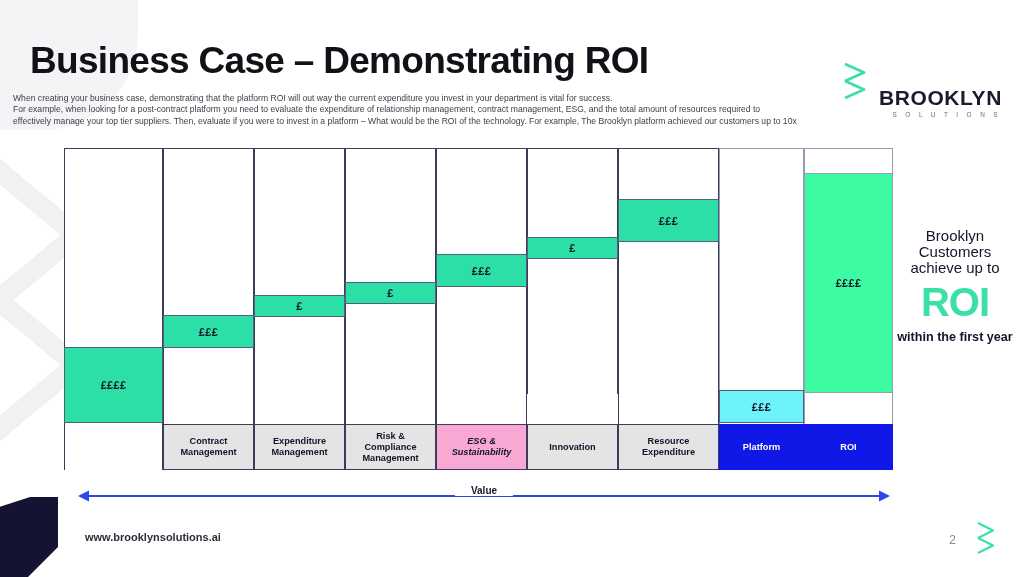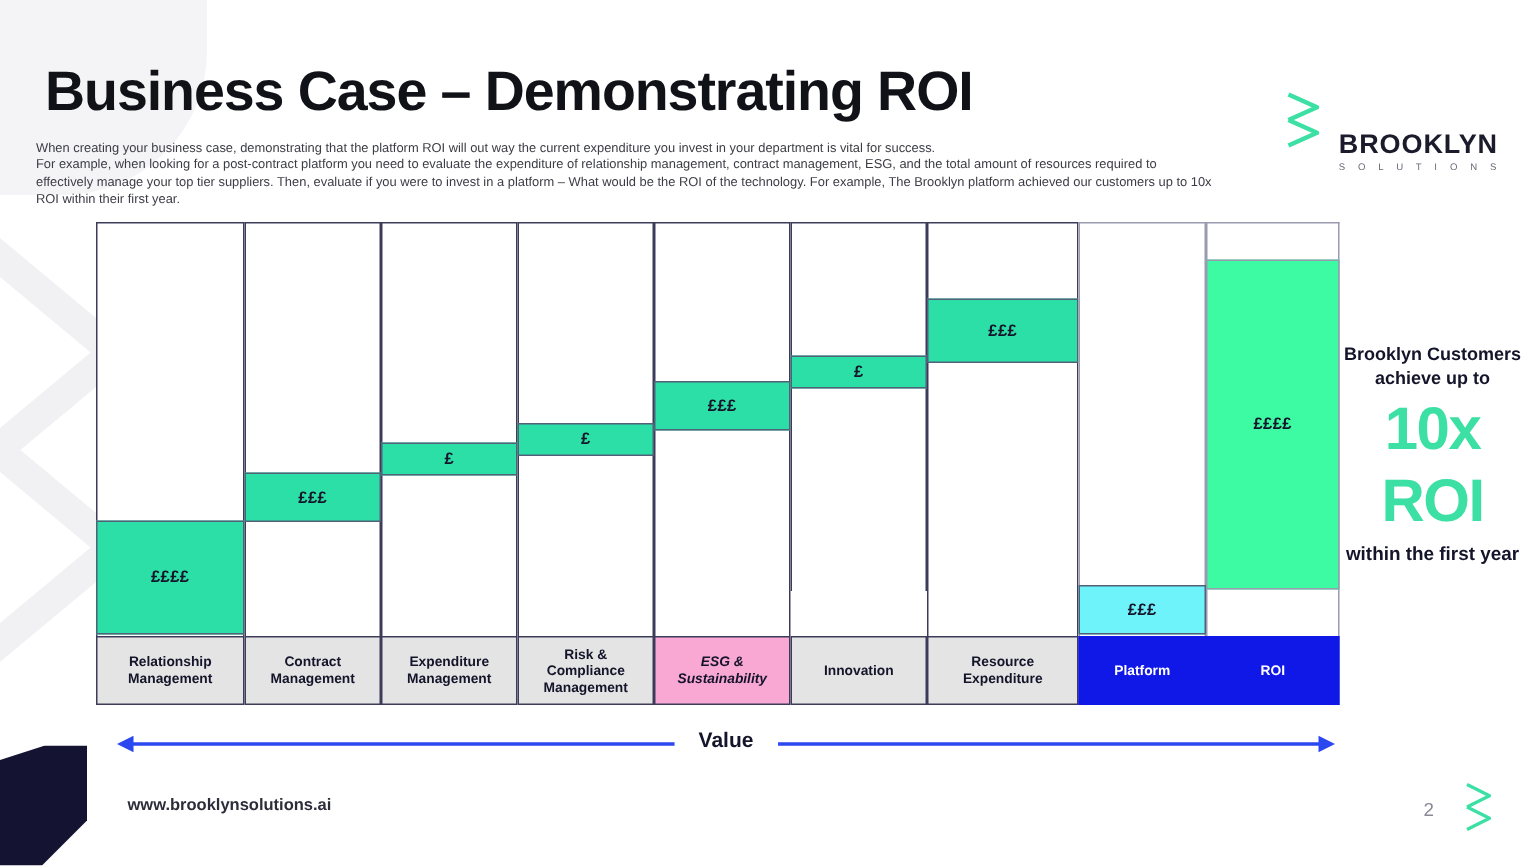--- a/index.html
+++ b/index.html
@@ -26,31 +26,31 @@
   .wm-big svg { display:block; }
 
   
   .title {
     position: absolute; left: 30px; top: 40px;
     font-size: 37px; font-weight: bold; letter-spacing: -0.7px;
     color: #111118; white-space: nowrap;
     font-family: "Liberation Sans", sans-serif;
   }
   .body-copy {
-    position: absolute; left: 24px; top: 93px; width: 975px;
+    position: absolute; left: 13px; top: 93px; width: 975px;
     font-size: 8.6px; line-height: 11.4px; color: #3c3c46;
   }
   .body-copy p { margin: 0; }
 
   
   .brand { position: absolute; right: 22px; top: 44px; display: flex; align-items: center; gap: 9px; }
   .brand-mark { width: 30px; height: 40px; }
   .brand-text { display: flex; flex-direction: column; line-height: 1; }
   .brand-name {
-    font-size: 18px; font-weight: bold; color: #1b1b2b;
+    font-size: 21px; font-weight: bold; color: #1b1b2b;
     letter-spacing: 0.6px;
     margin-top: 43px;
   }
   .brand-sub {
     font-size: 6.4px; color: #6a6a7a; letter-spacing: 3.4px;
     margin-top: 4px; text-align: right; padding-right: 1px;
   }
 
   
   .chart {
@@ -92,29 +92,29 @@
 
   
   .value-axis {
     position: absolute; left: 78px; top: 483px; width: 812px; height: 26px;
     display: flex; align-items: center; gap: 0;
   }
   .value-axis svg { position: absolute; left: 0; top: 0; }
   .value-label {
     position: absolute; left: 50%; transform: translateX(-50%);
     top: 2px; background: #fff; padding: 0 16px;
-    font-size: 14px; font-weight: bold; color: #14142a;
+    font-size: 10px; font-weight: bold; color: #14142a;
   }
 
   
   .stat {
     position: absolute; left: 895px; top: 228px; width: 120px;
     text-align: center; color: #14142a;
   }
-  .stat-top { font-size: 12px; line-height: 16px; font-weight: bold; }
+  .stat-top { font-size: 15px; line-height: 16px; font-weight: normal; }
   .stat-big {
     font-size: 40px; font-weight: bold; color: #3DE0A4;
     line-height: 44px; letter-spacing: -1px; margin-top: 4px;
   }
   .stat-bot { font-size: 12.6px; line-height: 16px; font-weight: bold; margin-top: 5px; }
 
   
   .footer-shape { position: absolute; left: -32px; bottom: -16px; width: 108px; height: 96px; }
   .footer-url {
     position: absolute; left: 85px; bottom: 34px;
@@ -140,21 +140,20 @@
       </g>
     </svg>
   </div>
 
   <div class="title">Business Case – Demonstrating ROI</div>
 
   <div class="body-copy">
     <p>When creating your business case, demonstrating that the platform ROI will out way the current expenditure you invest in your department is vital for success.</p>
     <p>For example,  when looking for a post-contract platform you need to evaluate the expenditure of relationship management, contract management, ESG, and the total amount of resources required to</p>
     <p>effectively manage your top tier suppliers. Then, evaluate if you were to invest in a platform – What would be the ROI of the technology. For example, The Brooklyn platform achieved our customers up to 10x</p>
-    <p>ROI within their first year.</p>
   </div>
 
   <div class="brand">
     <span class="brand-mark">
       <svg width="30" height="40" viewBox="0 0 30 40">
         <g fill="none" stroke="#3DE0A4" stroke-width="3" stroke-linejoin="round">
           <path d="M5 3 L24 11.5 L5 20"></path>
           <path d="M5 20 L24 28.5 L5 37"></path>
         </g>
       </svg>
@@ -163,21 +162,20 @@
       <span class="brand-name">BROOKLYN</span>
       <span class="brand-sub">S O L U T I O N S</span>
     </span>
   </div>
 
   <div class="chart" id="chart">
       <div class="col" style="width: 99px;">
         <div class="col-frame">
           <div class="bar" style="top: 198px; height: 76px; background: rgb(43, 223, 166);">££££</div>
         </div>
-        <div class="label-cell" style="background: rgb(228, 228, 228); color: rgb(20, 20, 42);">Relationship Management</div>
       </div>
       <div class="col" style="width: 91px;">
         <div class="col-frame">
           <div class="bar" style="top: 166px; height: 33px; background: rgb(43, 223, 166);">£££</div>
         </div>
         <div class="label-cell" style="background: rgb(228, 228, 228); color: rgb(20, 20, 42);">Contract Management</div>
       </div>
       <div class="col" style="width: 91px;">
         <div class="col-frame">
           <div class="bar" style="top: 146px; height: 22px; background: rgb(43, 223, 166);">£</div>
@@ -226,21 +224,20 @@
     <svg width="812" height="26">
       <line x1="6" y1="13" x2="806" y2="13" stroke="#2b47f0" stroke-width="2.2"></line>
       <polygon points="0,13 11,7.5 11,18.5" fill="#2b47f0"></polygon>
       <polygon points="812,13 801,7.5 801,18.5" fill="#2b47f0"></polygon>
     </svg>
     <span class="value-label">Value</span>
   </div>
 
   <div class="stat">
     <div class="stat-top">Brooklyn Customers achieve up to</div>
-    <div class="stat-big">10x</div>
     <div class="stat-big">ROI</div>
     <div class="stat-bot">within the first year</div>
   </div>
 
   <div class="footer-shape">
     <svg width="108" height="96" viewBox="0 0 108 96">
       <path d="M0 20 L62 0 L90 0 L90 50 L44 96 L0 96 Z" fill="#141432"></path>
     </svg>
   </div>
   <a class="footer-url">www.brooklynsolutions.ai</a>

